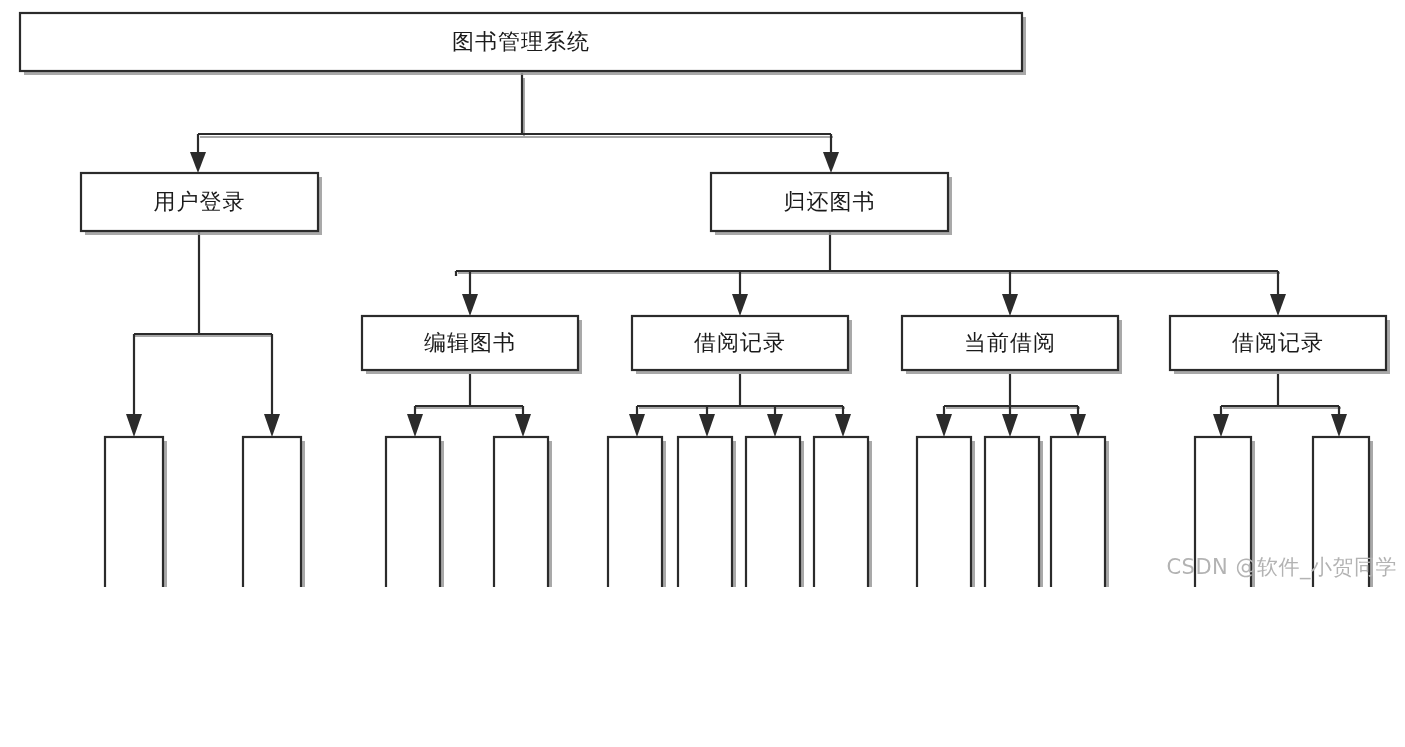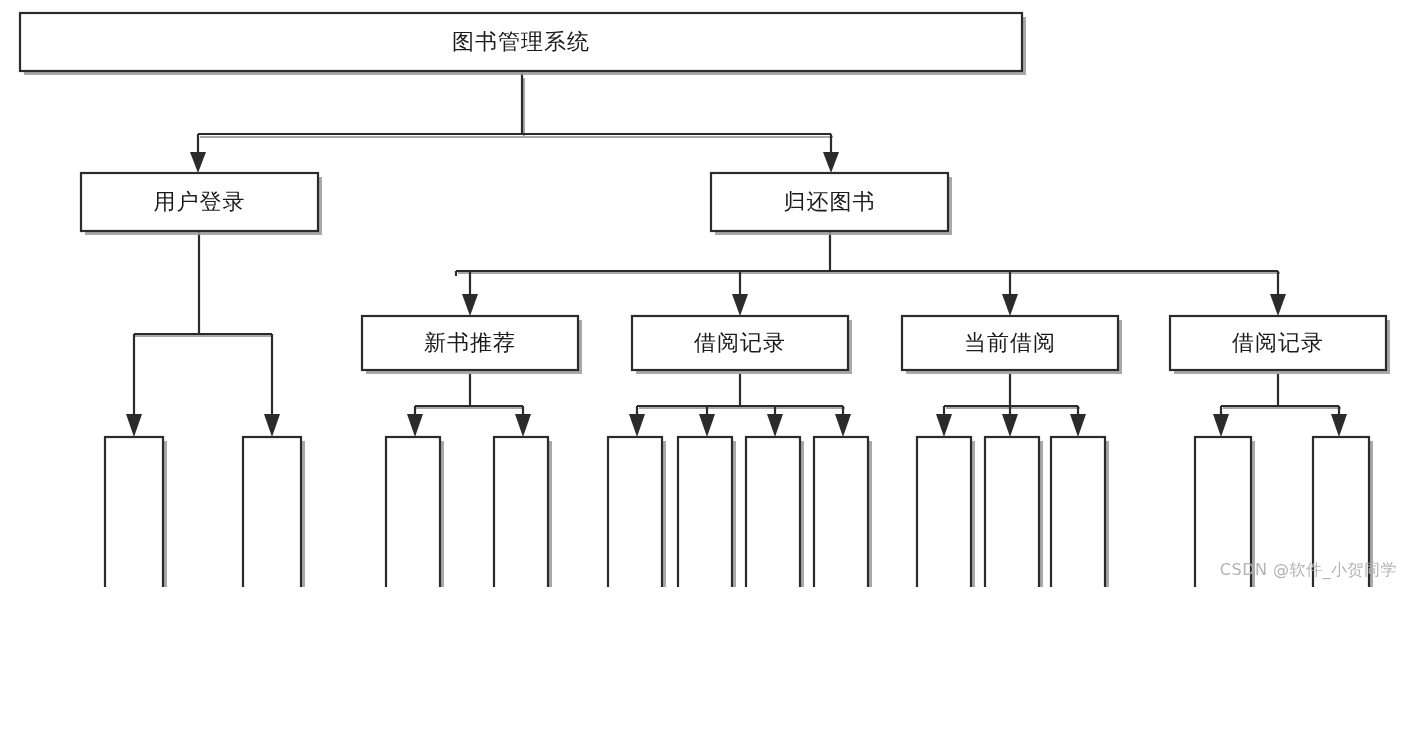--- a/index.html
+++ b/index.html
@@ -72,21 +72,21 @@
     color: #1a1a1a;
     letter-spacing: 1px;
     white-space: nowrap;
     pointer-events: none;
   }
   .watermark {
     position: absolute;
     right: 8px;
     bottom: 6px;
     font-family: "DejaVu Sans", "Liberation Sans", sans-serif;
-    font-size: 16px;
+    font-size: 21px;
     color: #b3b3b3;
     letter-spacing: 0.5px;
     white-space: nowrap;
   }
 </style>
 </head>
 <body>
 
 <div id="diagram-root">
 
@@ -235,21 +235,21 @@
       <rect class="node-box" x="1313" y="437" width="56" height="298"></rect>
     </g>
   </svg>
 
   <div class="htext-wrap" style="left:20px; top:13px; width:1002px; height:58px;">图书管理系统</div>
 
   <div class="htext-wrap" style="left:81px; top:173px; width:237px; height:58px;">用户登录</div>
 
   <div class="htext-wrap" style="left:711px; top:173px; width:237px; height:58px;">归还图书</div>
 
-  <div class="htext-wrap" style="left:362px; top:316px; width:216px; height:54px;">新书推荐</div>
+  <div class="htext-wrap" style="left:362px; top:316px; width:216px; height:54px;">编辑图书</div>
 
   <div class="htext-wrap" style="left:632px; top:316px; width:216px; height:54px;">借阅记录</div>
 
   <div class="htext-wrap" style="left:902px; top:316px; width:216px; height:54px;">当前借阅</div>
 
   <div class="htext-wrap" style="left:1170px; top:316px; width:216px; height:54px;">借阅记录</div>
 
   <div class="vtext-wrap" style="left:105px; top:497px; width:58px; height:240px;">用户登录</div>
 
   <div class="vtext-wrap" style="left:243px; top:497px; width:58px; height:240px;">注销登录</div>

